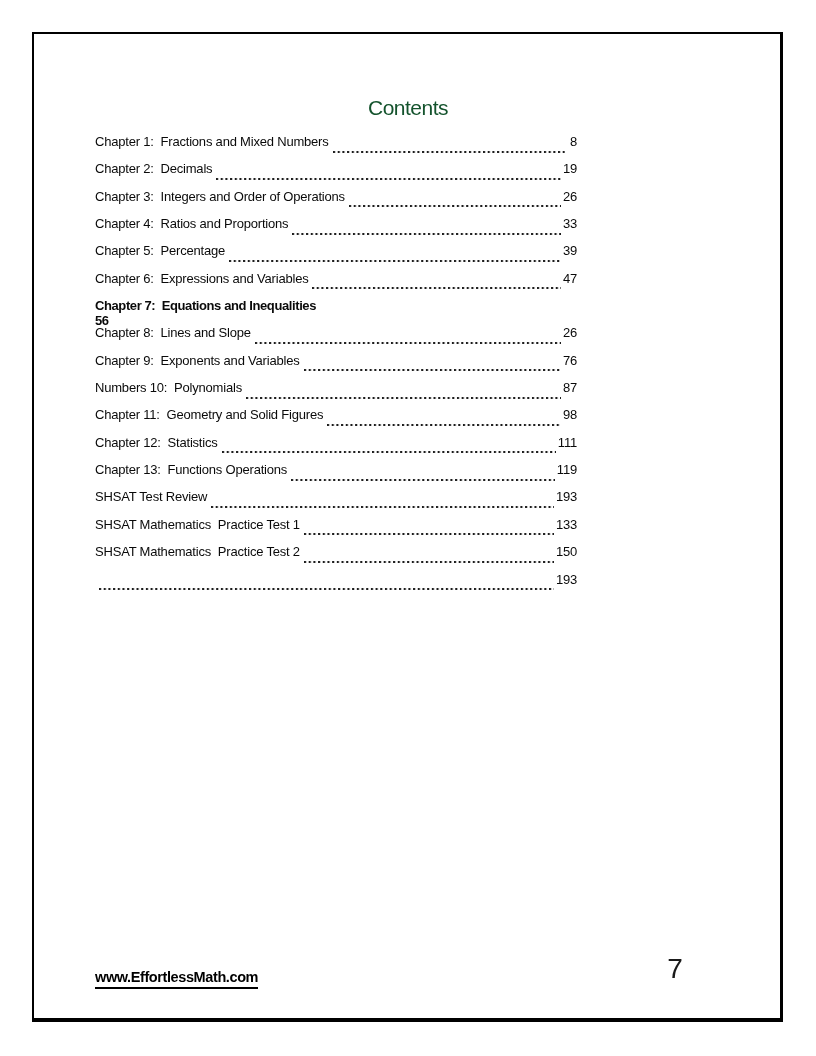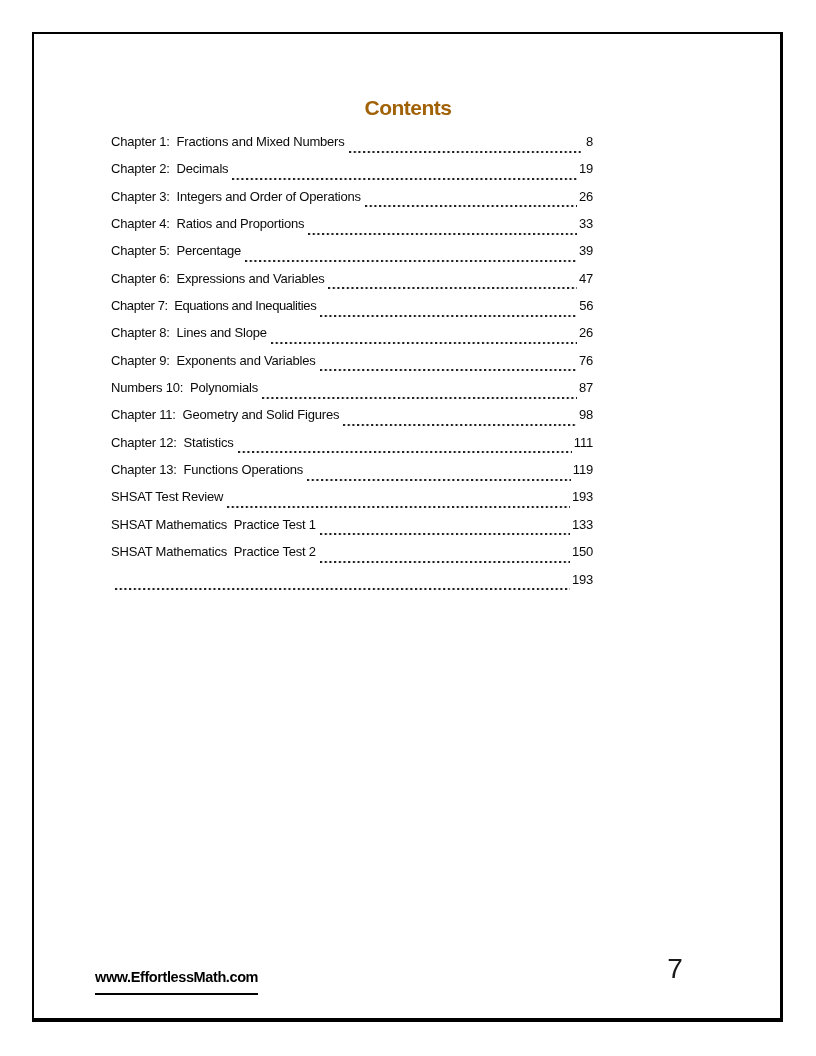--- a/index.html
+++ b/index.html
@@ -19,29 +19,28 @@
     border-color: #000;
     border-width: 2px 3px 4px 2px;
     background: #ffffff;
   }
   .doc-title {
     position: absolute;
     left: 0; top: 96px;
     width: 816px;
     text-align: center;
     font-size: 21px;
-    font-weight: 700;
+    font-weight: 400;
     letter-spacing: -0.5px;
-    color: #a16207;
+    color: #14532d;
   }
   .toc {
     position: absolute;
     left: 95px; top: 134px;
     width: 482px;
-    margin-left: 16px;
   }
   .toc-row {
     display: flex;
     align-items: baseline;
     height: 27.35px;
     font-size: 13px;
     letter-spacing: -0.2px;
     color: #0a0a0a;
   }
   .toc-row .label { white-space: pre; flex: 0 0 auto; }
@@ -54,30 +53,30 @@
     top: 4px;
     background-image: radial-gradient(circle at 1.1px 2px, #1c1c1c 1.05px, transparent 1.45px);
     background-size: 4.7px 4px;
     background-repeat: repeat-x;
   }
   .toc-row .pagenum {
     flex: 0 0 auto;
     text-align: right;
     min-width: 10px;
   }
-  .toc-row.bold { font-weight: 400; letter-spacing: -0.4px; }
+  .toc-row.bold { font-weight: 700; letter-spacing: -0.4px; flex-direction: column; }
   .footer-link {
     position: absolute;
     left: 95px; top: 969px;
     font-size: 14.5px;
     font-weight: 700;
     letter-spacing: -0.4px;
     color: #000;
     border-bottom: 2px solid #000;
-    padding-bottom: 8px;
+    padding-bottom: 2px;
   }
   .page-number {
     position: absolute;
     left: 655px; top: 953px;
     width: 40px;
     text-align: center;
     font-size: 28px;
     font-weight: 400;
     color: #1a1a1a;
   }

